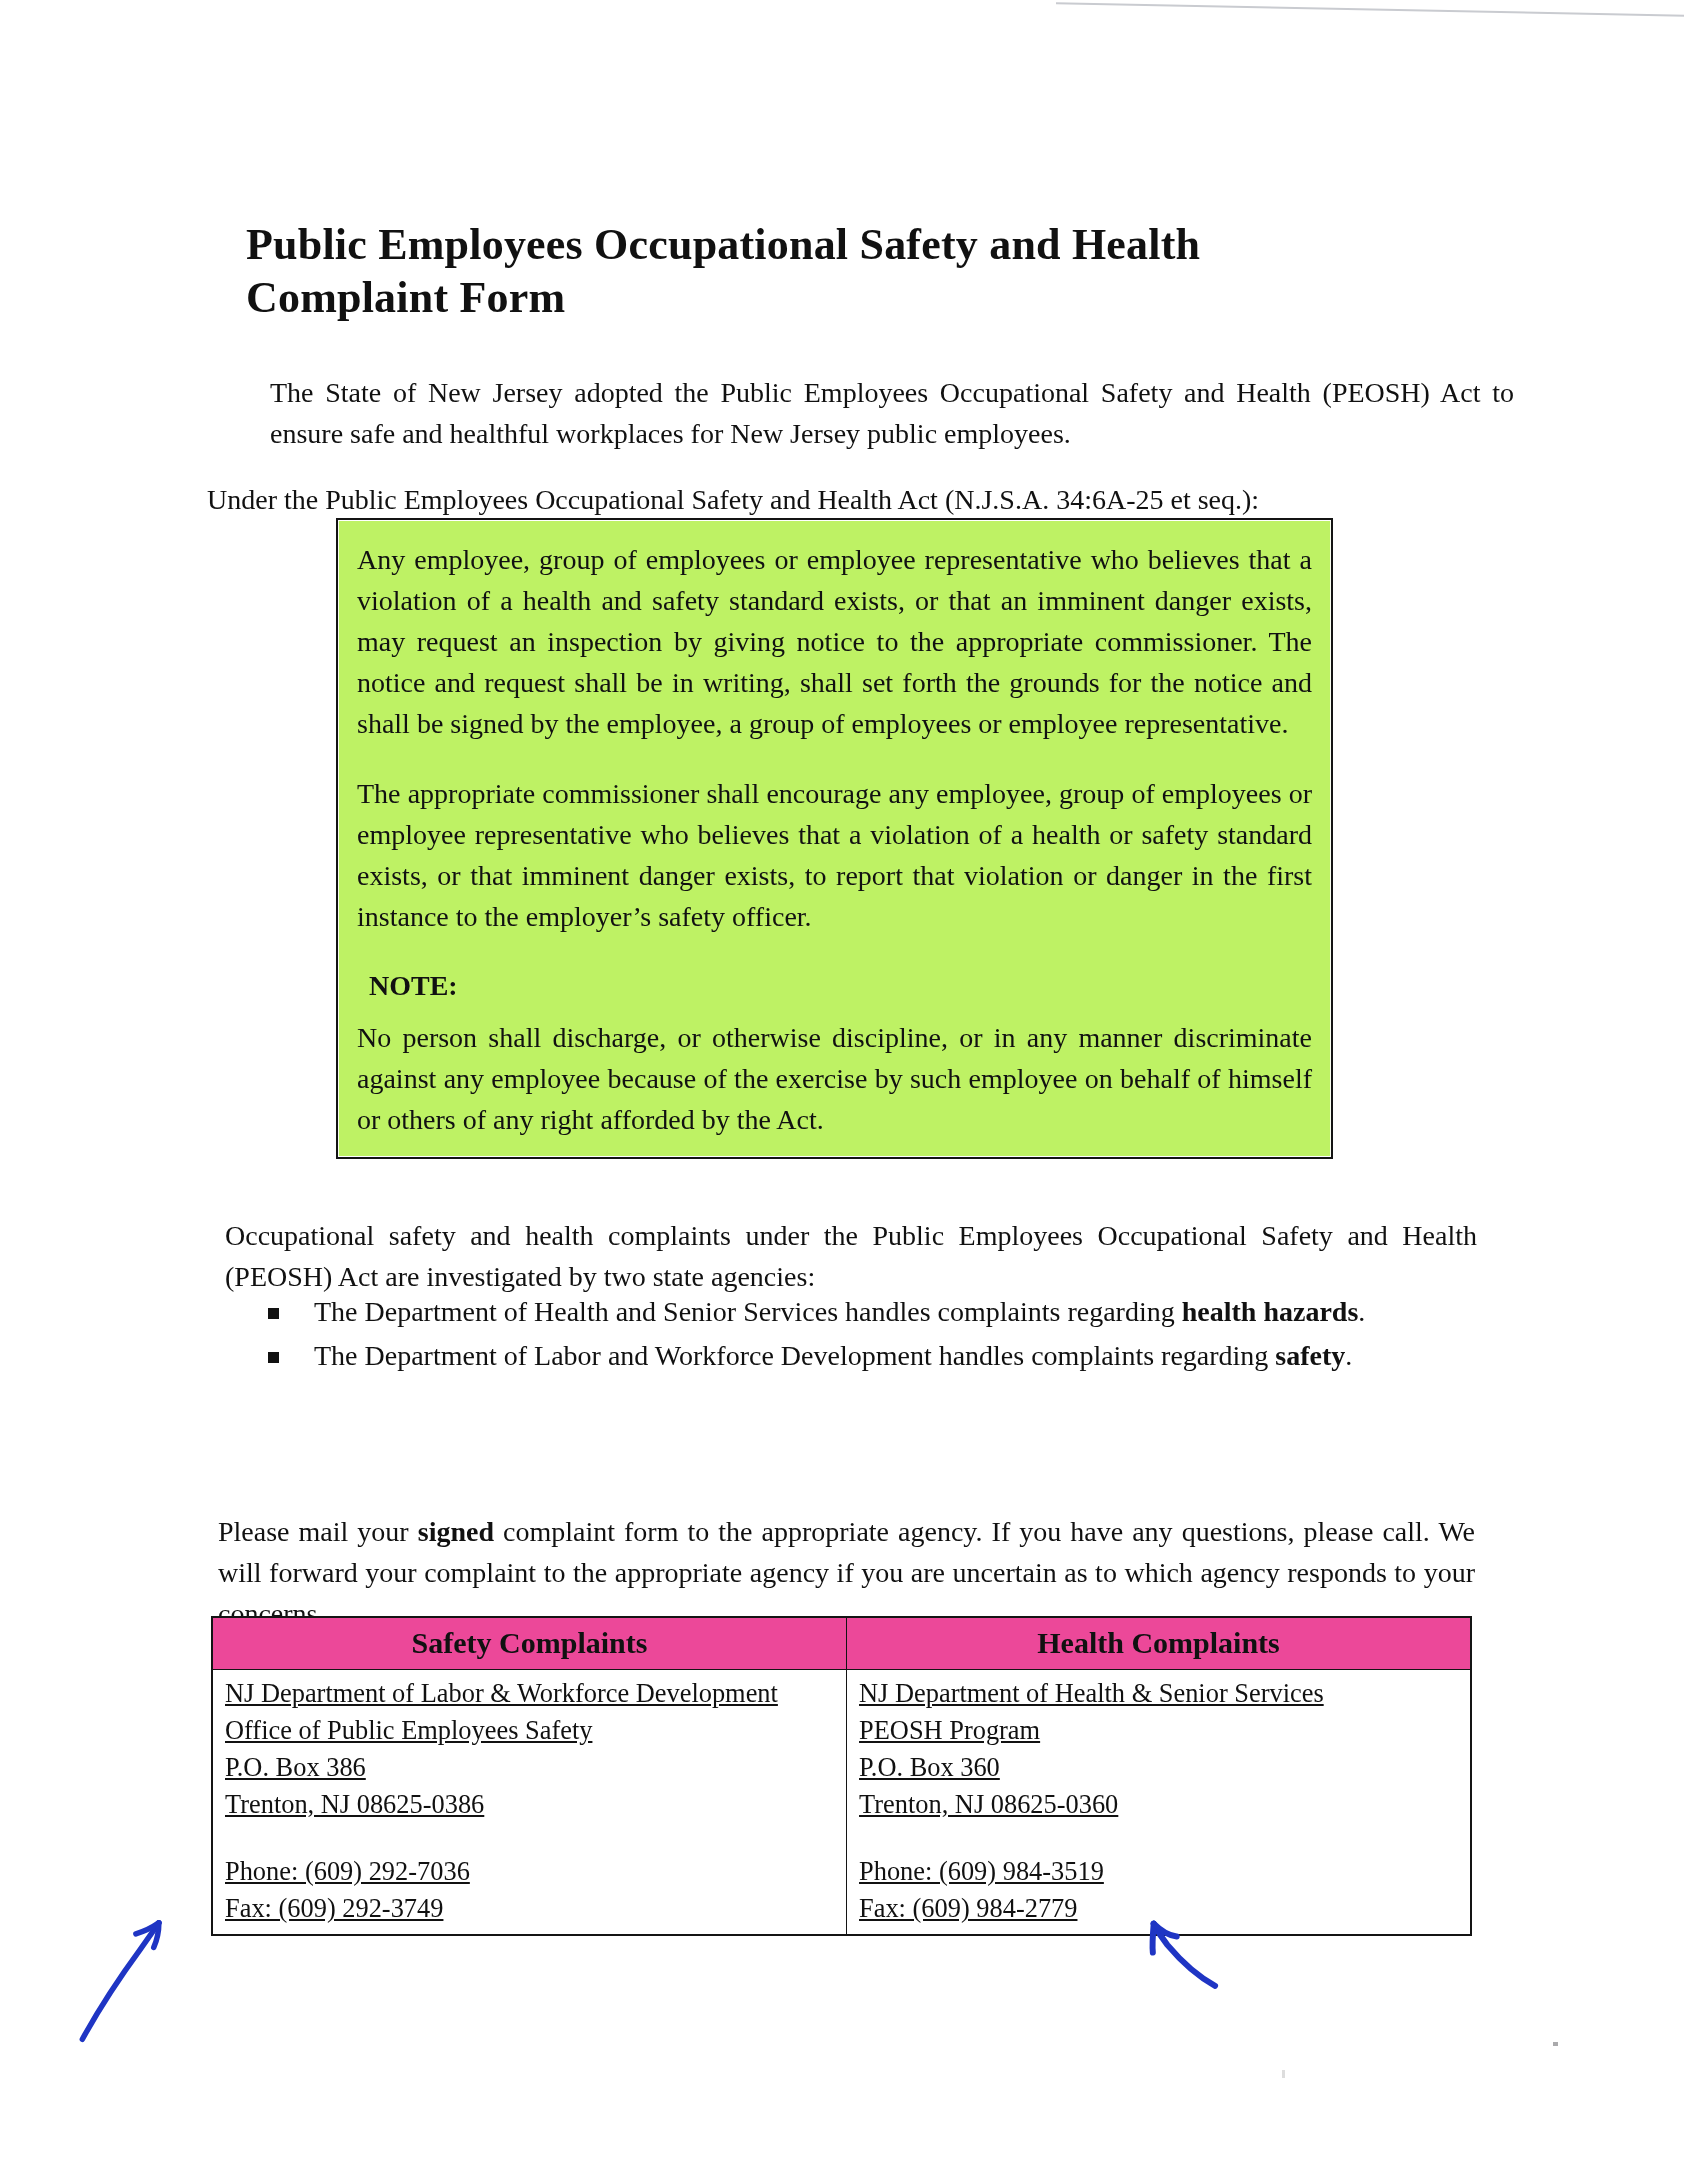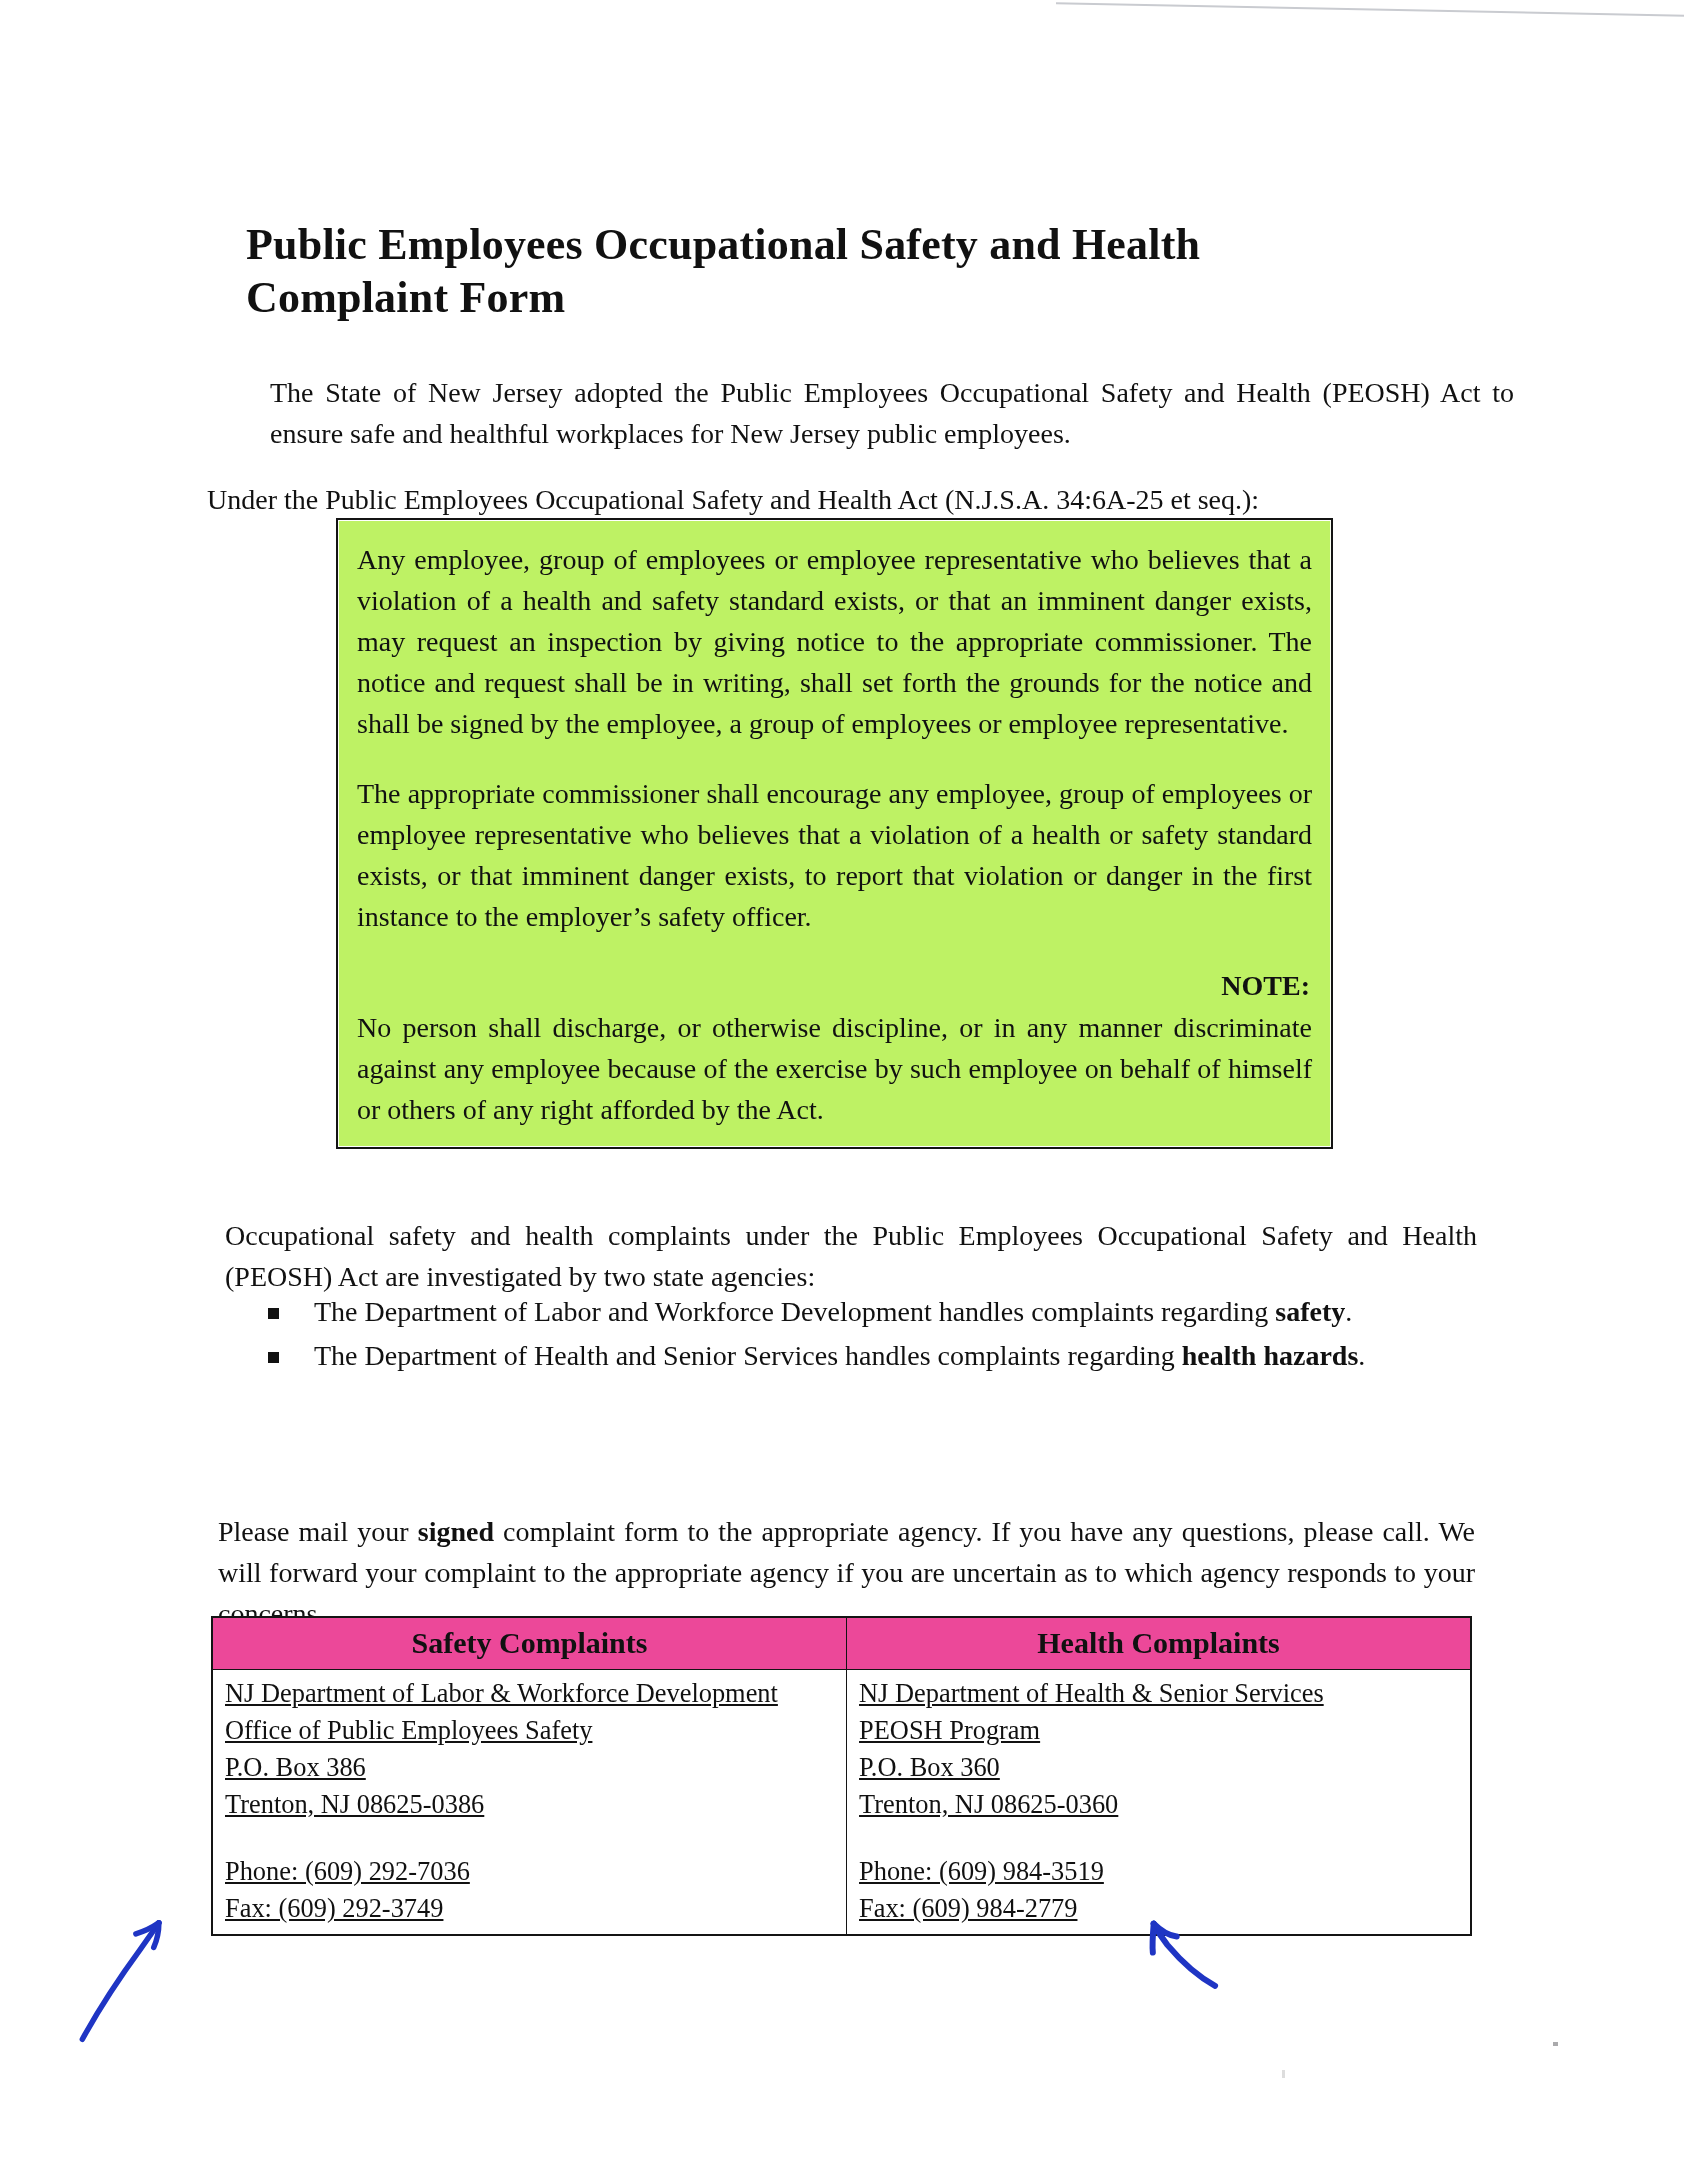--- a/index.html
+++ b/index.html
@@ -105,22 +105,21 @@
     line-height: 41px;
     text-align: justify;
     text-align-last: left;
     margin: 0 0 29px 0;
   }
   #quote-box .qpara:last-child { margin-bottom: 5.1px; }
   #quote-box .note-label {
     font-weight: bold;
     font-size: 28px;
     line-height: 39px;
-    margin: 2px;
-    text-align: right;
+    margin: 12px;
   }
 
   
   #agencies-para {
     left: 225px;
     top: 1187px;
     width: 1252px;
   }
 
   #bullets {
@@ -222,25 +221,25 @@
     <p class="qpara">The appropriate commissioner shall encourage any employee, group of employees or employee representative who believes that a violation of a health or safety standard exists, or that imminent danger exists, to report that violation or danger in the first instance to the employer’s safety officer.</p>
     <p class="note-label">NOTE:</p>
     <p class="qpara">No person shall discharge, or otherwise discipline, or in any manner discriminate against any employee because of the exercise by such employee on behalf of himself or others of any right afforded by the Act.</p>
   </div>
 
   <p class="para just" id="agencies-para">Occupational safety and health complaints under the Public Employees Occupational Safety and Health (PEOSH) Act are investigated by two state agencies:</p>
 
   <ul id="bullets">
     <li>
       <span class="sq"></span>
-      <span>The Department of Labor and Workforce Development handles complaints regarding </span><b>safety</b><span>.</span>
+      <span>The Department of Health and Senior Services handles complaints regarding </span><b>health hazards</b><span>.</span>
     </li>
     <li>
       <span class="sq"></span>
-      <span>The Department of Health and Senior Services handles complaints regarding </span><b>health hazards</b><span>.</span>
+      <span>The Department of Labor and Workforce Development handles complaints regarding </span><b>safety</b><span>.</span>
     </li>
   </ul>
 
   <p class="para just" id="mail-para"><span>Please mail your </span><b>signed</b><span> complaint form to the appropriate agency.  If you have any questions, please call.  We will forward your complaint to the appropriate agency if you are uncertain as to which agency responds to your concerns.</span></p>
 
   <table id="contact-table">
     <colgroup>
         <col class="c1">
         <col class="c2">
       </colgroup>

